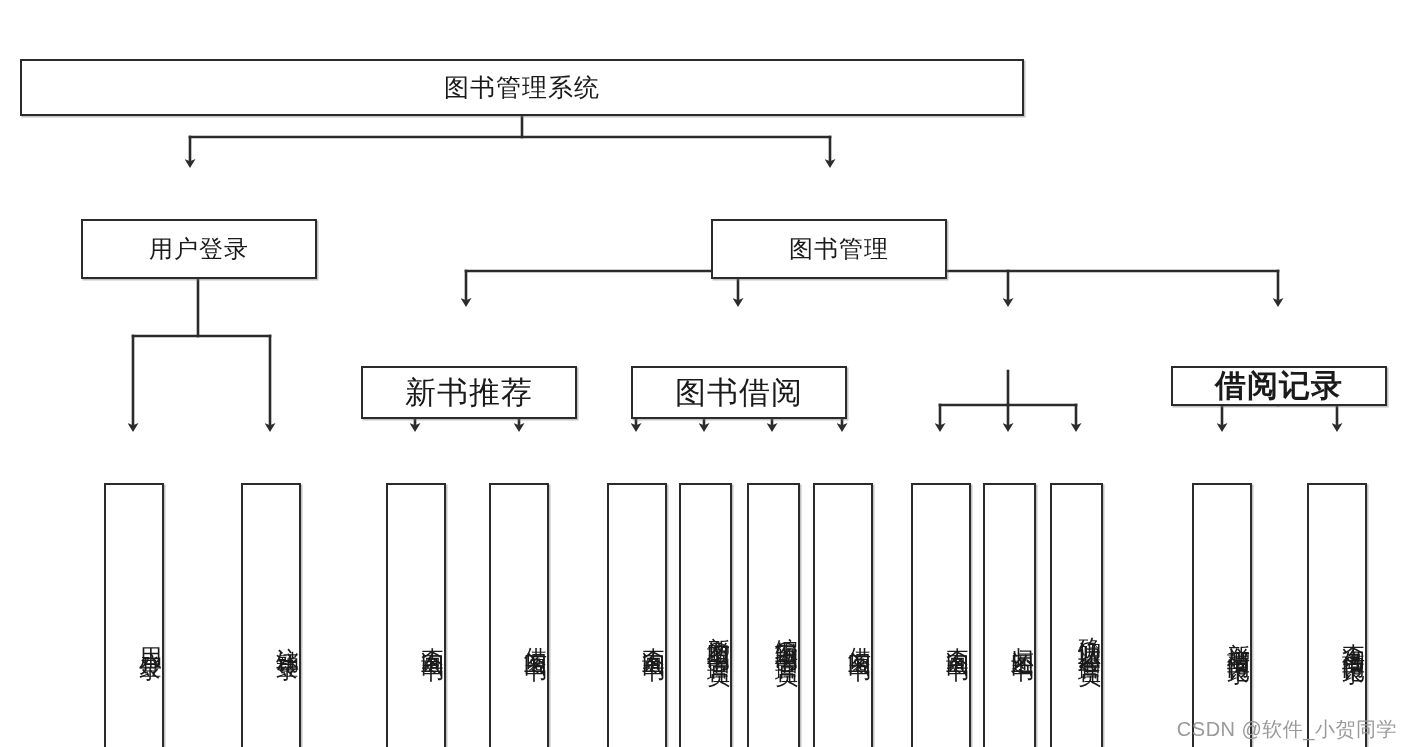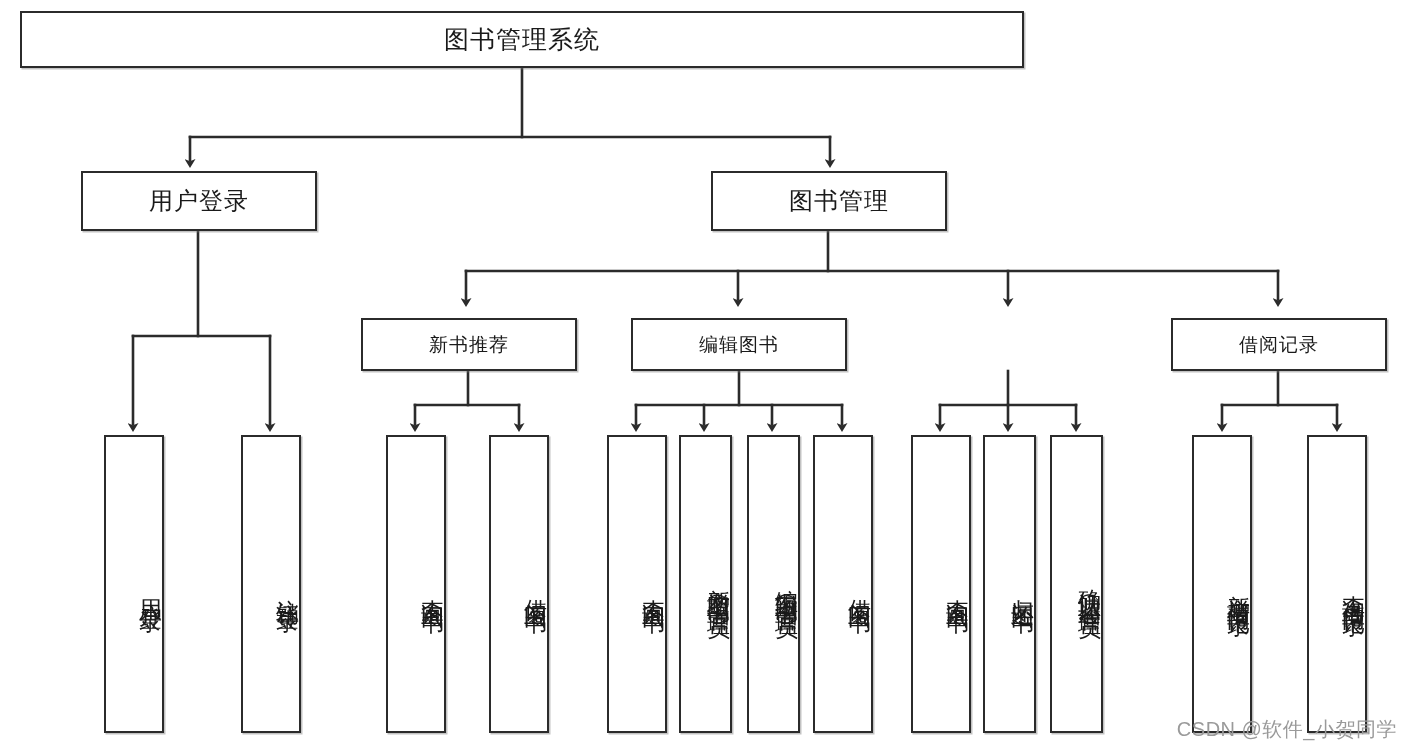--- a/index.html
+++ b/index.html
@@ -28,31 +28,32 @@
     position:absolute;
     box-sizing:border-box;
     background:#ffffff;
     border:2.5px solid #2b2b2b;
     display:flex;
     align-items:center;
     justify-content:center;
     text-align:center;
     color:#1a1a1a;
     box-shadow:1.5px 1.5px 0 rgba(120,120,120,.45);
+    margin-top:48px;
   }
   .node.root{
     font-size:25px;
     letter-spacing:1px;
   }
   .node.lvl1{
     font-size:24px;
     letter-spacing:1px;
   }
   .node.lvl2{
-    font-size:19px;
+    font-size:31px;
     letter-spacing:1px;
     text-align:right;
   }
   
   .node.leaf{
     font-size:23px;
     writing-mode:vertical-rl;
     text-orientation:upright;
     align-items:flex-start;
     justify-content:center;
@@ -144,25 +145,25 @@
 
   <div class="node lvl1" style="left:711px; top:171px; width:236px; height:60px;padding-left:20px;">
     <span>图书管理</span>
   </div>
 
   <div class="node lvl2" style="left:361px; top:318px; width:216px; height:53px;">
     <span>新书推荐</span>
   </div>
 
   <div class="node lvl2" style="left:631px; top:318px; width:216px; height:53px;">
-    <span>编辑图书</span>
-  </div>
-
-
-  <div class="node lvl2" style="left:1171px; top:318px; width:216px; height:53px;">
+    <span>图书借阅</span>
+  </div>
+
+
+  <div class="node lvl2" style="left:1171px; top:318px; width:216px; height:40px;font-weight:bold;">
     <span>借阅记录</span>
   </div>
 
   <div class="node leaf" style="left:104px; top:435px; width:60px; height:298px;">
     <span class="vtxt">用户登录</span>
   </div>
 
   <div class="node leaf" style="left:241px; top:435px; width:60px; height:298px;">
     <span class="vtxt">注销登录</span>
   </div>

